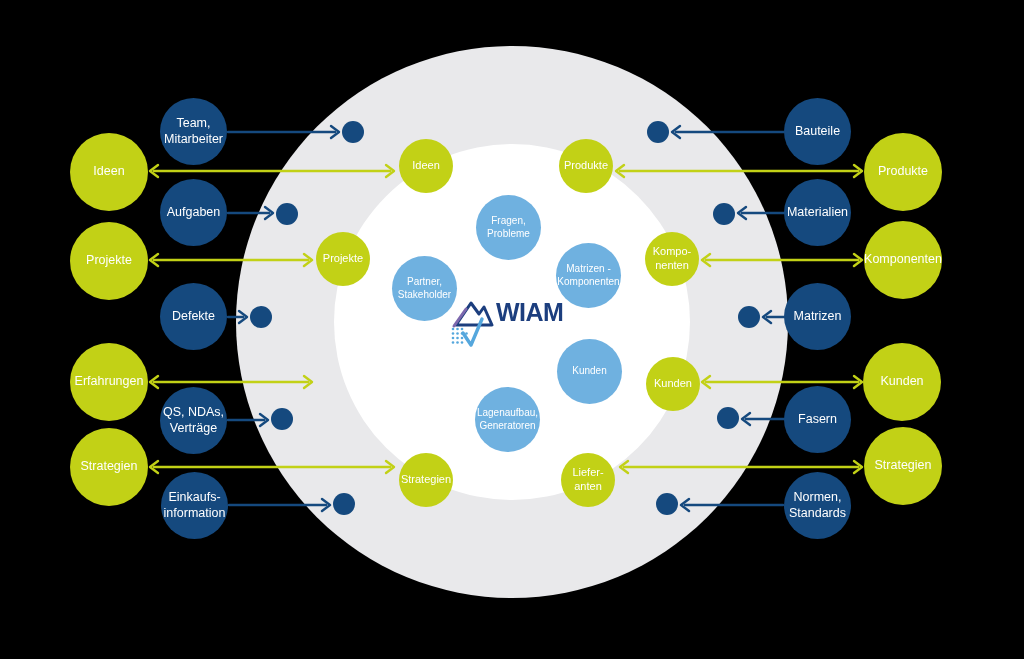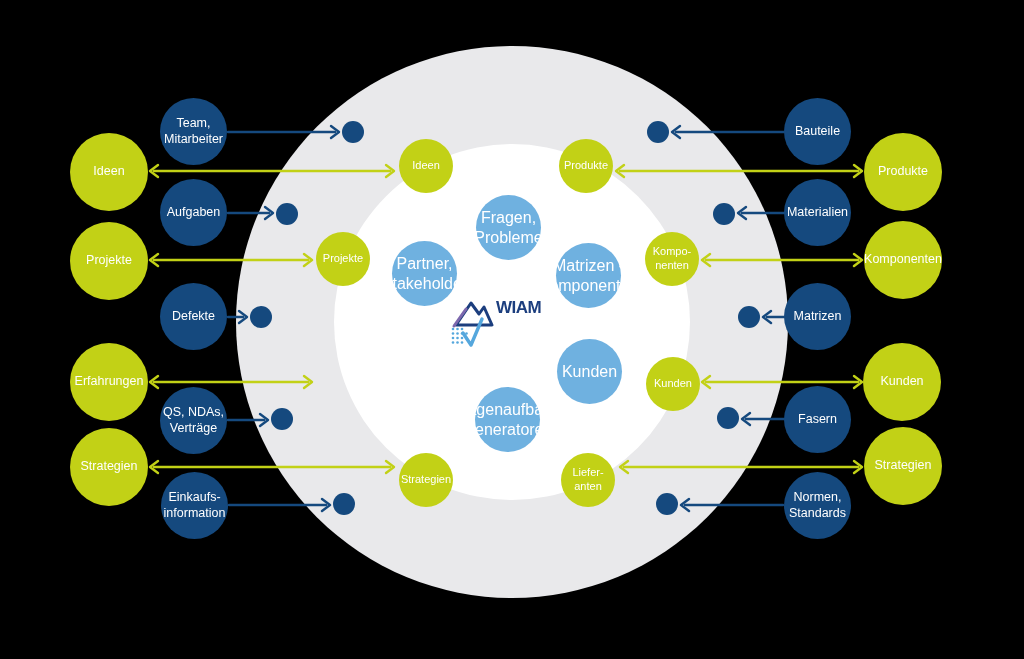--- a/index.html
+++ b/index.html
@@ -14,24 +14,24 @@
   .arrow-yellow line,.arrow-yellow polyline{stroke:#c2d116;}
   .dot{fill:#15497e;}
   .circle{position:absolute;border-radius:50%;display:flex;align-items:center;justify-content:center;
           text-align:center;color:#fff;white-space:pre-line;z-index:4;line-height:1.25;}
   .yellow{background:#c2d116;}
   .navy{background:#15497e;}
   .lblue{background:#6fb1e0;}
   .sz-oy{width:78px;height:78px;font-size:12.5px;}
   .sz-ob{width:67px;height:67px;font-size:12.5px;}
   .sz-ry{width:54px;height:54px;font-size:11px;}
-  .sz-cb{width:65px;height:65px;font-size:16px;}
+  .sz-cb{width:65px;height:65px;font-size:10px;}
   .logo{position:absolute;left:449px;top:296px;width:130px;height:60px;z-index:5;}
   .logo svg{position:absolute;left:0;top:0;}
-  .logo-wiam{position:absolute;left:47px;top:2px;font-size:17px;font-weight:800;
+  .logo-wiam{position:absolute;left:47px;top:2px;font-size:25px;font-weight:800;
              letter-spacing:-0.5px;color:#1c3e7e;}
   .logo-ice{position:absolute;left:56px;top:26px;font-size:23px;font-weight:800;color:#ffffff;}
 </style>
 </head>
 <body>
 
 <div class="stage">
 
   <div class="disc gray-disc"></div>
   <div class="disc white-disc"></div>
@@ -165,21 +165,21 @@
   <div class="circle sz-ry yellow" style="left:316px;top:232px">Projekte</div>
   <div class="circle sz-ry yellow" style="left:645px;top:232px">Kompo-
 nenten</div>
   <div class="circle sz-ry yellow" style="left:646px;top:357px">Kunden</div>
   <div class="circle sz-ry yellow" style="left:399px;top:453px">Strategien</div>
   <div class="circle sz-ry yellow" style="left:561px;top:453px">Liefer-
 anten</div>
 
   <div class="circle sz-cb lblue" style="left:476px;top:195px">Fragen,
 Probleme</div>
-  <div class="circle sz-cb lblue" style="left:392px;top:241px">Partner,
+  <div class="circle sz-cb lblue" style="left:392px;top:256px">Partner,
 Stakeholder</div>
   <div class="circle sz-cb lblue" style="left:556px;top:243px">Matrizen -
 Komponenten</div>
   <div class="circle sz-cb lblue" style="left:557px;top:339px">Kunden</div>
   <div class="circle sz-cb lblue" style="left:475px;top:387px">Lagenaufbau,
 Generatoren</div>
 
   <div class="logo">
     <svg width="52" height="56" viewBox="0 0 52 56">
       <path d="M7,29 L22,7 L30,18 L35,11 L43,29 Z" fill="none" stroke="#1c3e7e" stroke-width="3" stroke-linejoin="round"></path>

